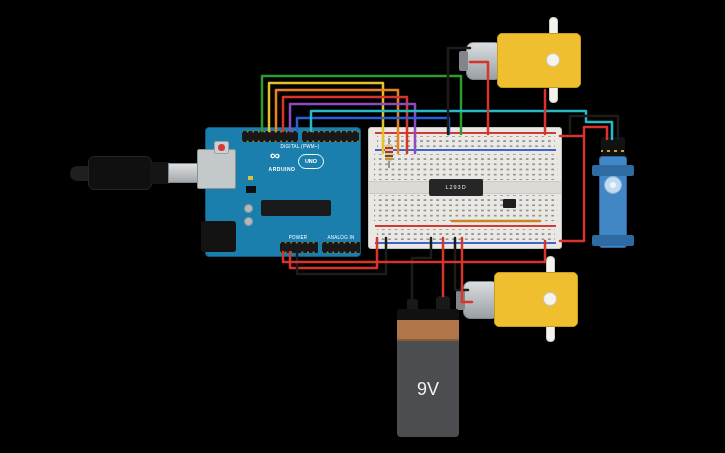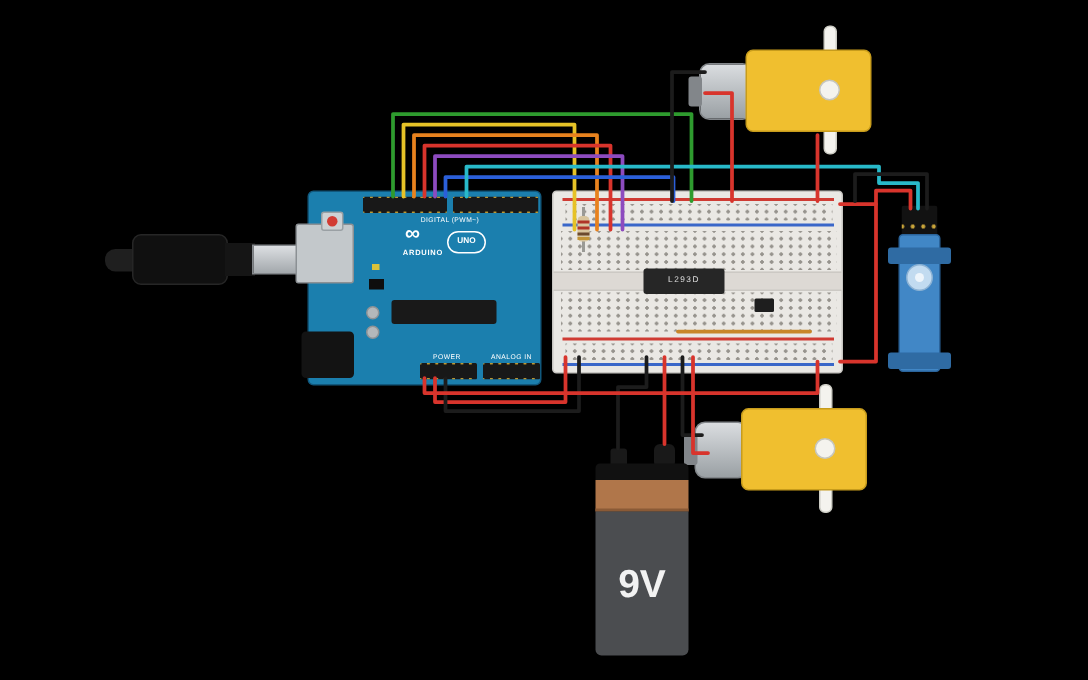--- a/index.html
+++ b/index.html
@@ -74,21 +74,21 @@
   .servo-fl{width:42px;height:11px;background:#2f6ba3;border-radius:2px;left:592px}
   .sf-t{top:165px}.sf-b{top:235px}
   .servo-horn{left:604px;top:176px;width:18px;height:18px;background:#c2dbf0;border:1px solid #8cb2d4;border-radius:50%}
   .servo-horn-dot{left:610px;top:182px;width:6px;height:6px;background:#eef5fb;border-radius:50%}
 
   
   .bat-tneg{left:407px;top:299px;width:11px;height:13px;background:#191919;border-radius:2px}
   .bat-tpos{left:436px;top:296px;width:14px;height:16px;background:#191919;border-radius:4px}
   .bat-cap{left:397px;top:309px;width:62px;height:11px;background:#111;border-radius:3px 3px 0 0}
   .bat-copper{left:397px;top:320px;width:62px;height:21px;background:#b0764a;border-bottom:2px solid #8a5a36}
-  .bat-body{left:397px;top:341px;width:62px;height:96px;background:#4b4d50;border-radius:0 0 4px 4px;color:#f2f2f2;font-size:26px;font-weight:bold;text-align:center;line-height:96px}
+  .bat-body{left:397px;top:341px;width:62px;height:96px;background:#4b4d50;border-radius:0 0 4px 4px;color:#f2f2f2;font-size:18px;font-weight:normal;text-align:center;line-height:96px}
 
   
   #wires{position:absolute;left:0;top:0;width:725px;height:453px;z-index:40}
 </style>
 </head>
 <body>
 
 <div id="canvas">
 
   <div class="abs usb-boot"></div>

